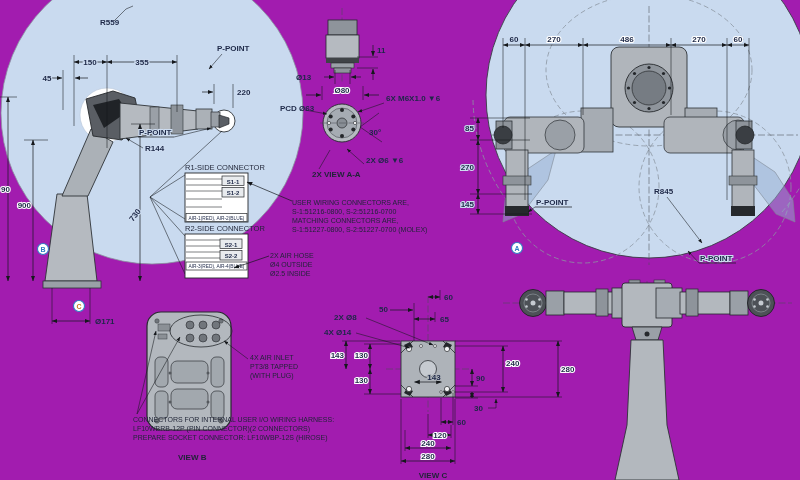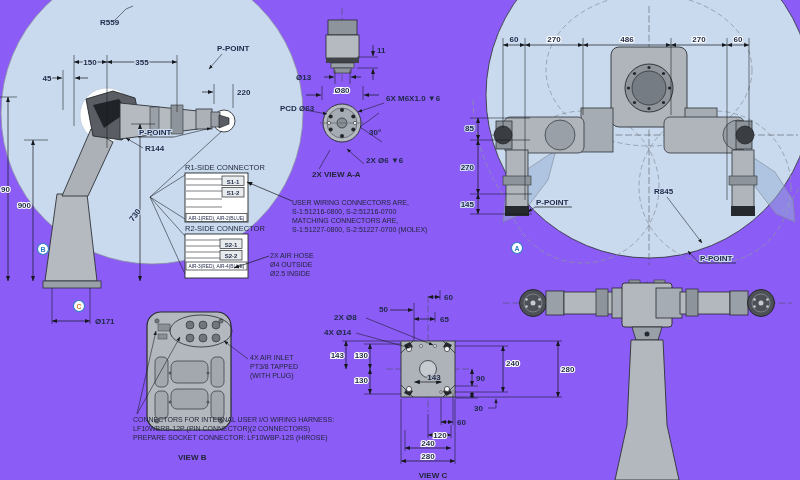--- a/index.html
+++ b/index.html
@@ -1,16 +1,16 @@
 <!DOCTYPE html>
 <html><head>
 <meta charset="utf-8">
 <style>
   html,body{margin:0;padding:0;background:#fff;}
-  #stage{position:relative;width:800px;height:480px;background:#8b5cf6;overflow:hidden;}
+  #stage{position:relative;width:800px;height:480px;background:#a21caf;overflow:hidden;}
   svg{display:block;}
   svg text{font-family:"Liberation Sans",sans-serif;fill:#1d2847;}
   .dim{font-size:8px;font-weight:bold;}
   .note{font-size:7px;fill:#1f2436;}
   .ttl{font-size:7.5px;fill:#1f2436;}
   .vlbl{font-size:8px;font-weight:bold;fill:#1f2436;}
   .t6{font-size:6px;font-weight:bold;}
   .t5{font-size:4.8px;}
   .mk{font-size:7px;font-weight:bold;fill:#2e7cc3;}
   .mko{font-size:7px;font-weight:bold;fill:#c77a1e;}

